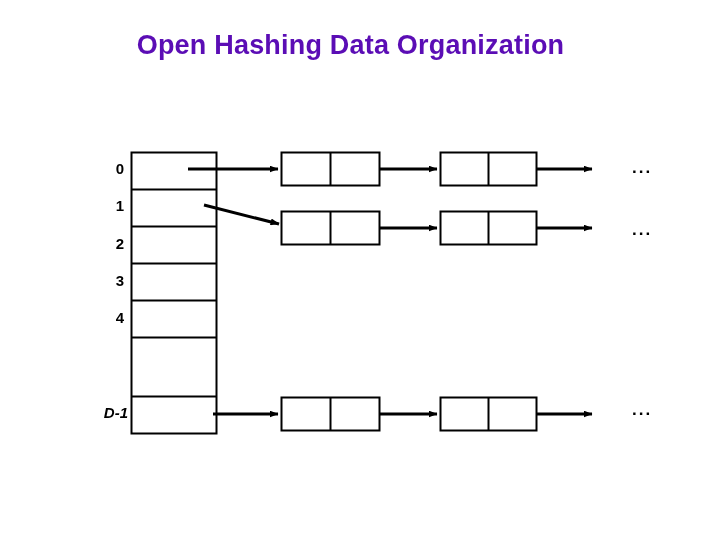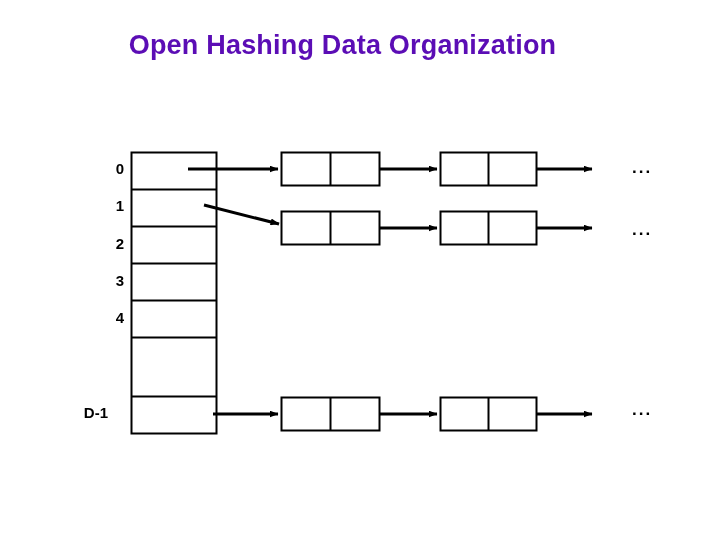--- a/index.html
+++ b/index.html
@@ -25,20 +25,21 @@
     position: absolute;
     left: 0;
     top: 30px;
     width: 685px;
     text-align: center;
     font-size: 27px;
     font-weight: bold;
     color: #5b0db5;
     letter-spacing: 0.2px;
     white-space: nowrap;
+    padding-left: 8px;
   }
   #figure {
     position: absolute;
     left: 0;
     top: 0;
     width: 720px;
     height: 540px;
   }
   .idx-label {
     position: absolute;
@@ -66,21 +67,21 @@
   <div id="title">Open Hashing Data Organization</div>
 
   <div id="figure">
 
     <div class="idx-label" style="left:96px; top:160px; width:28px;">0</div>
     <div class="idx-label" style="left:96px; top:197px; width:28px;">1</div>
     <div class="idx-label" style="left:96px; top:235px; width:28px;">2</div>
     <div class="idx-label" style="left:96px; top:272px; width:28px;">3</div>
     <div class="idx-label" style="left:96px; top:309px; width:28px;">4</div>
     <div class="idx-label" style="left:96px; top:347px; width:28px;"></div>
-    <div class="idx-label" style="left:72px; top:404px; width:36px;">D-1</div>
+    <div class="idx-label" style="left:92px; top:404px; width:36px;font-style:italic;">D-1</div>
 
     <div class="ellipsis" style="left:632px; top:158px;">...</div>
     <div class="ellipsis" style="left:632px; top:220px;">...</div>
     <div class="ellipsis" style="left:632px; top:400px;">...</div>
 
     <svg width="720" height="540" viewBox="0 0 720 540" style="position:absolute; left:0; top:0;">
       <defs>
         <marker id="arrowhead" markerWidth="9" markerHeight="7" refX="8.5" refY="3.5" orient="auto" markerUnits="userSpaceOnUse">
           <polygon points="0 0, 9 3.5, 0 7" fill="#000000"></polygon>
         </marker>

